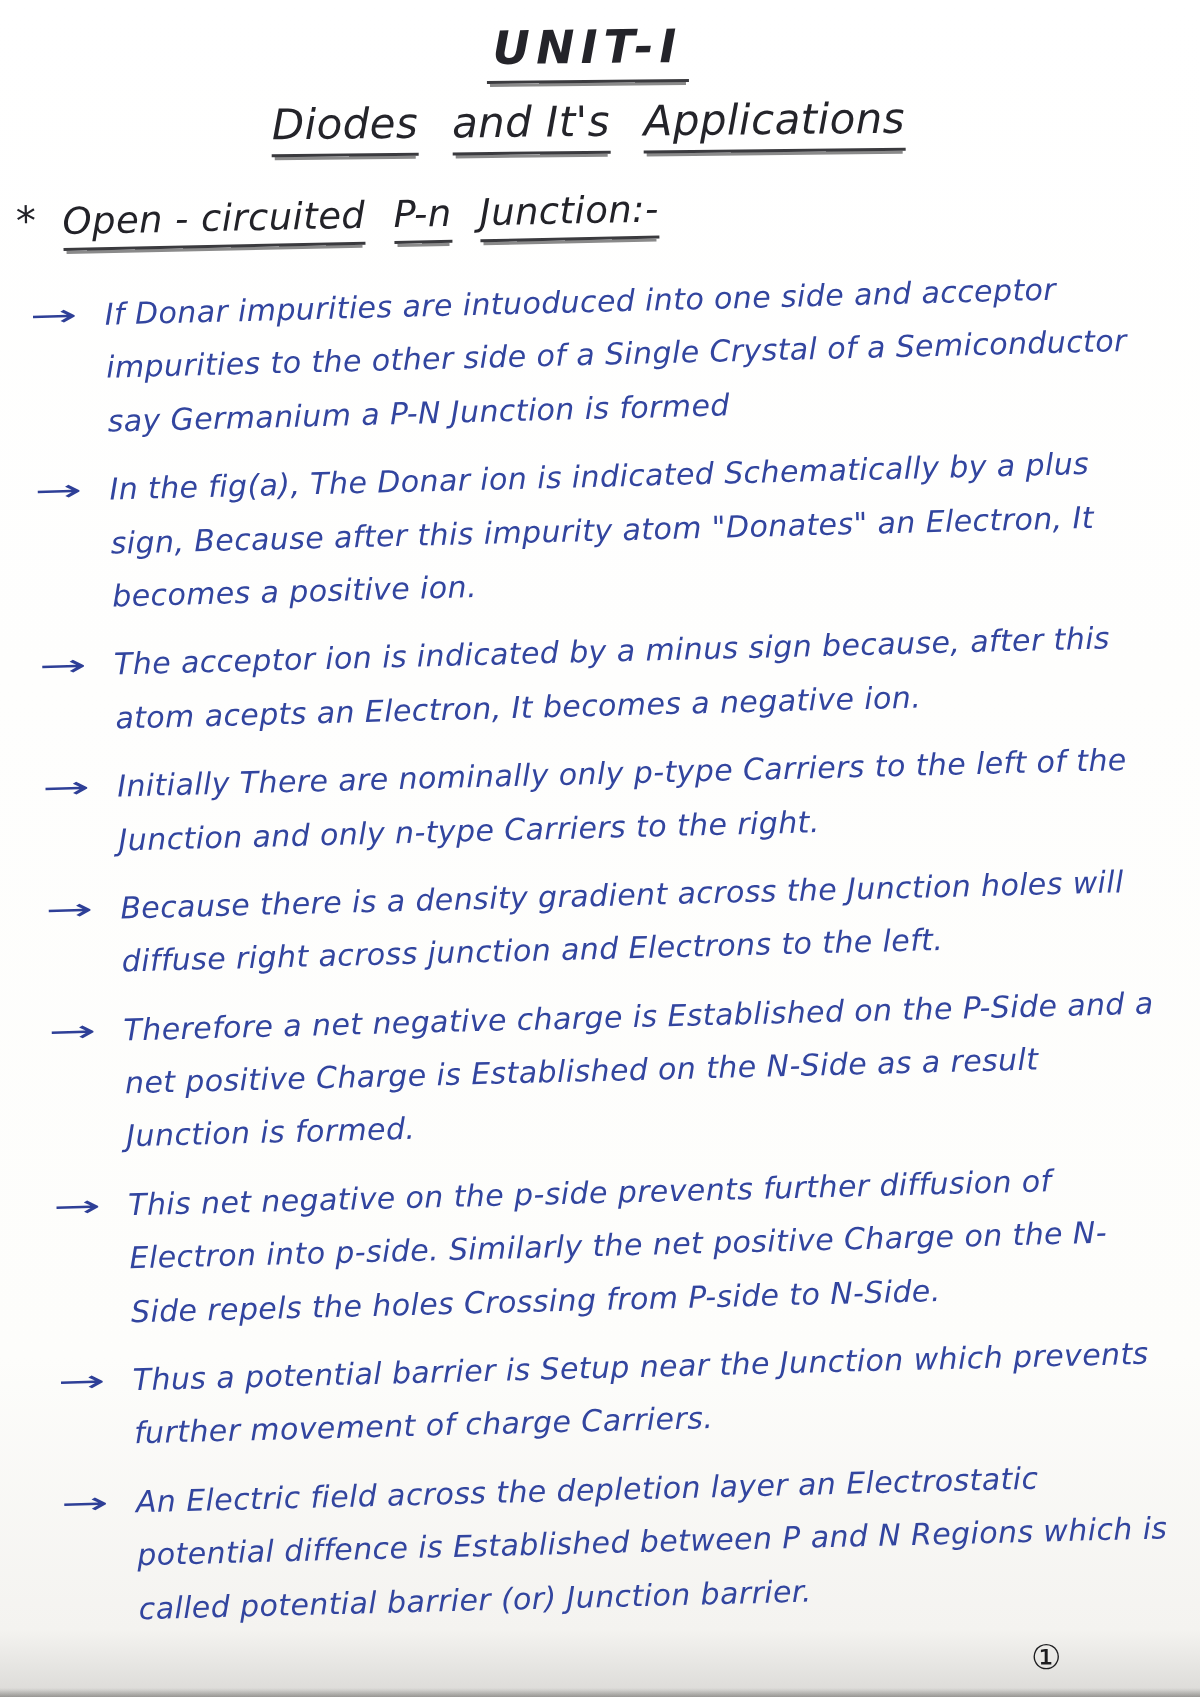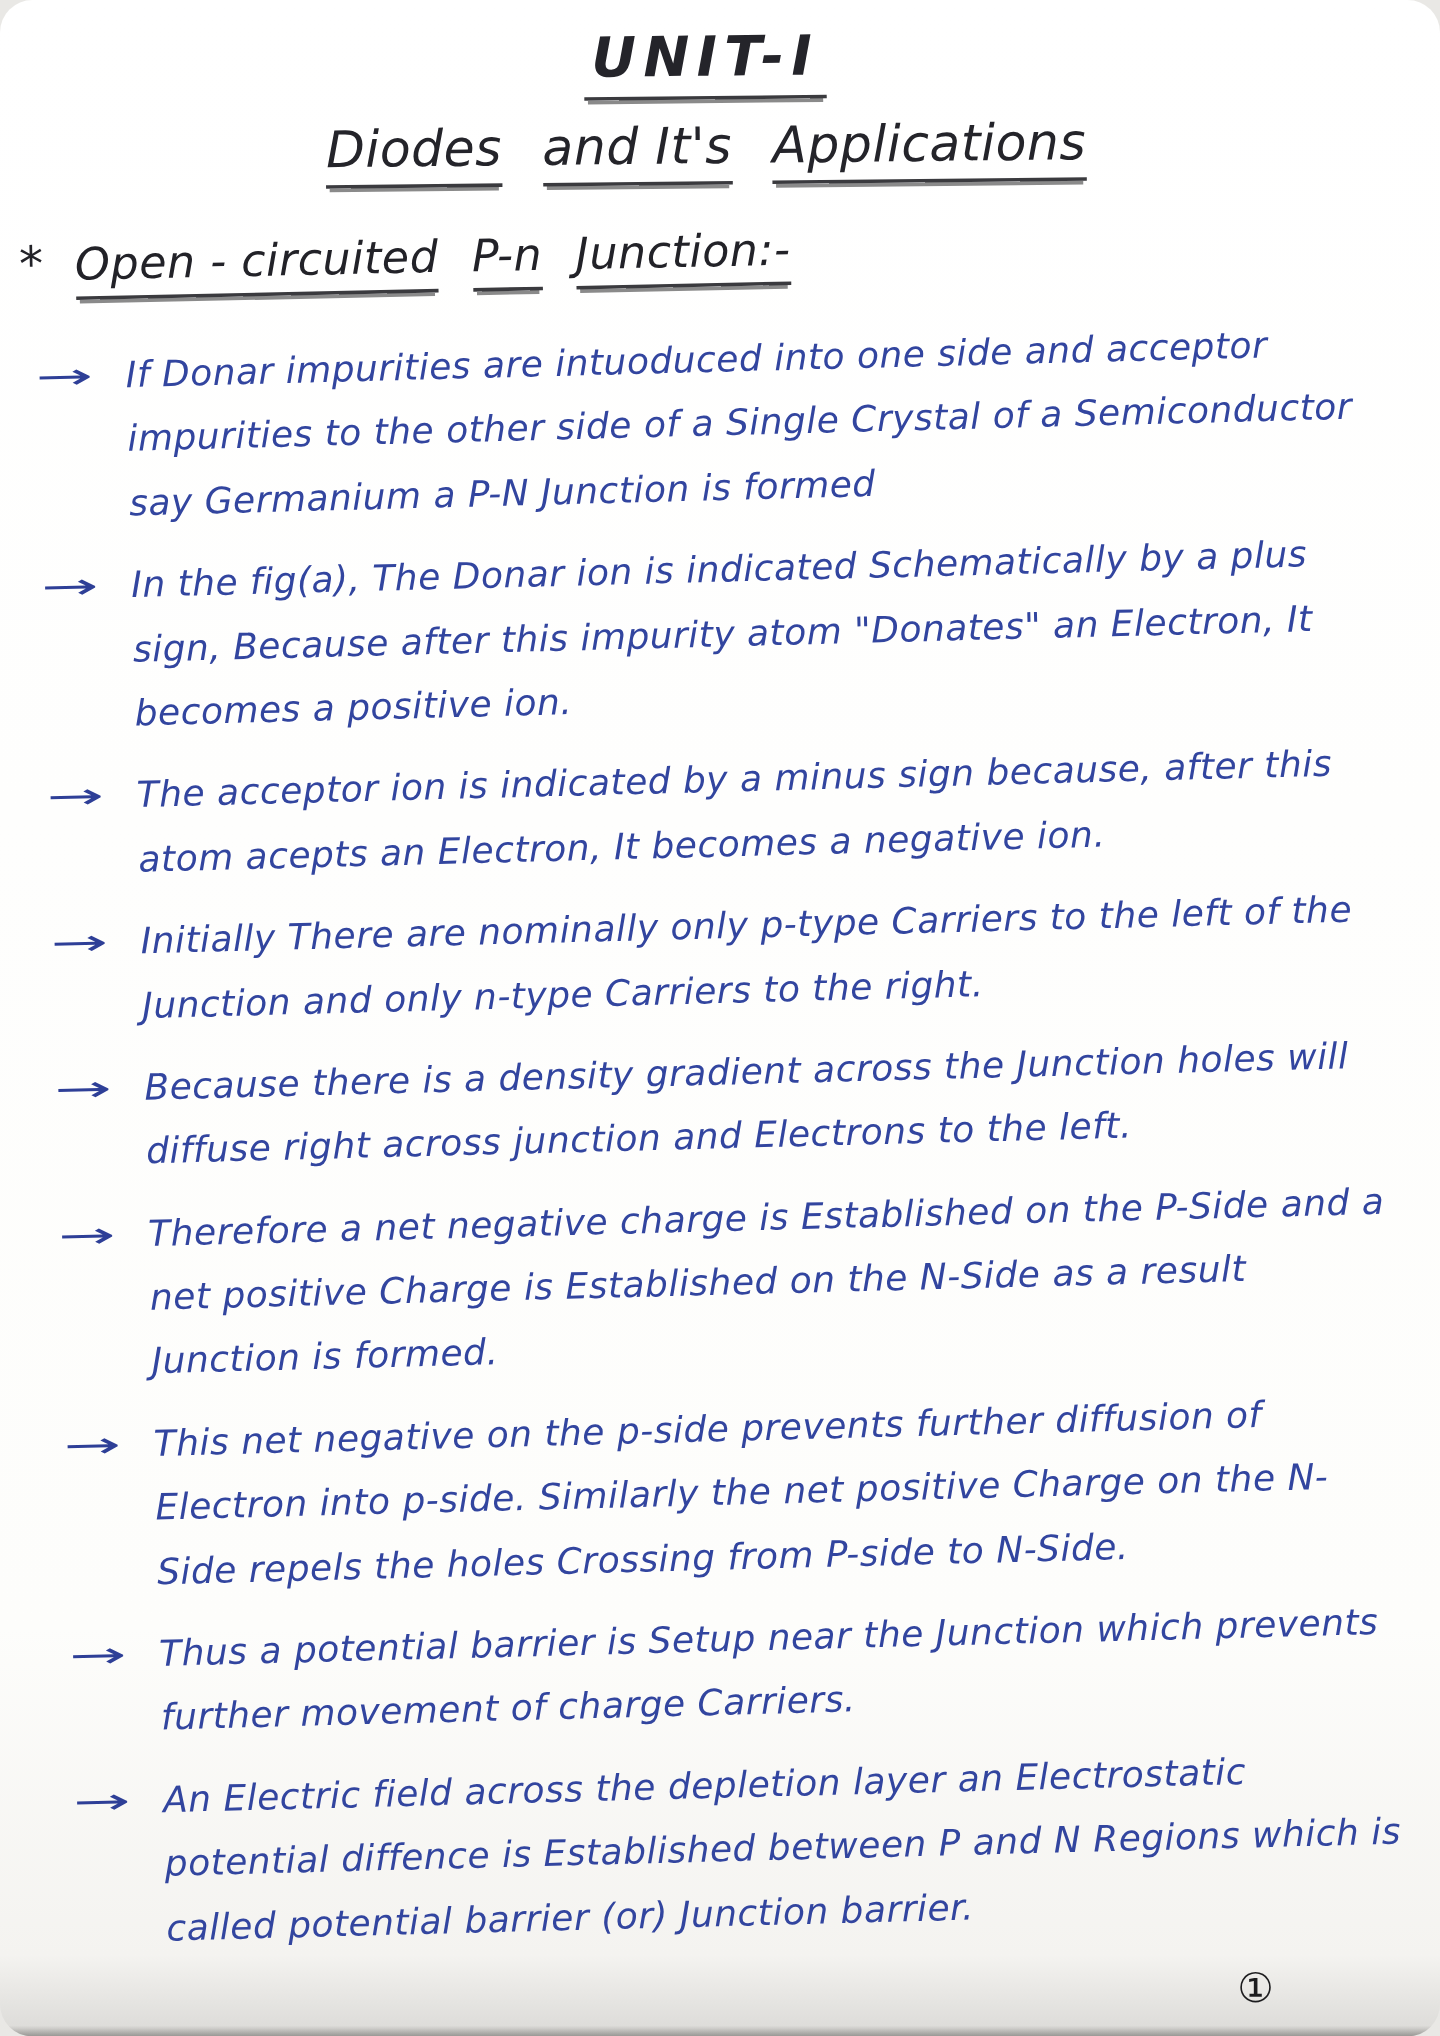--- a/index.html
+++ b/index.html
@@ -8,21 +8,20 @@
     font-family: "DejaVu Sans", sans-serif;
     background: #e9e8e5;
   }
   .paper {
     position: relative;
     width: 1200px; height: 1697px;
     box-sizing: border-box;
     background: linear-gradient(180deg, #ffffff 0%, #fdfdfb 80%, #f4f3f0 96%, #dddcd9 99.6%, #c9c8c5 100%);
     overflow: hidden;
     padding: 14px 34px 0 10px;
-    border-radius: 27px;
   }
   
   .hw { font-style: italic; letter-spacing: 0.4px; }
 
   .title-block {
     text-align: center;
     transform: rotate(-0.6deg);
     margin-top: 6px;
     color: #24242a;
   }

